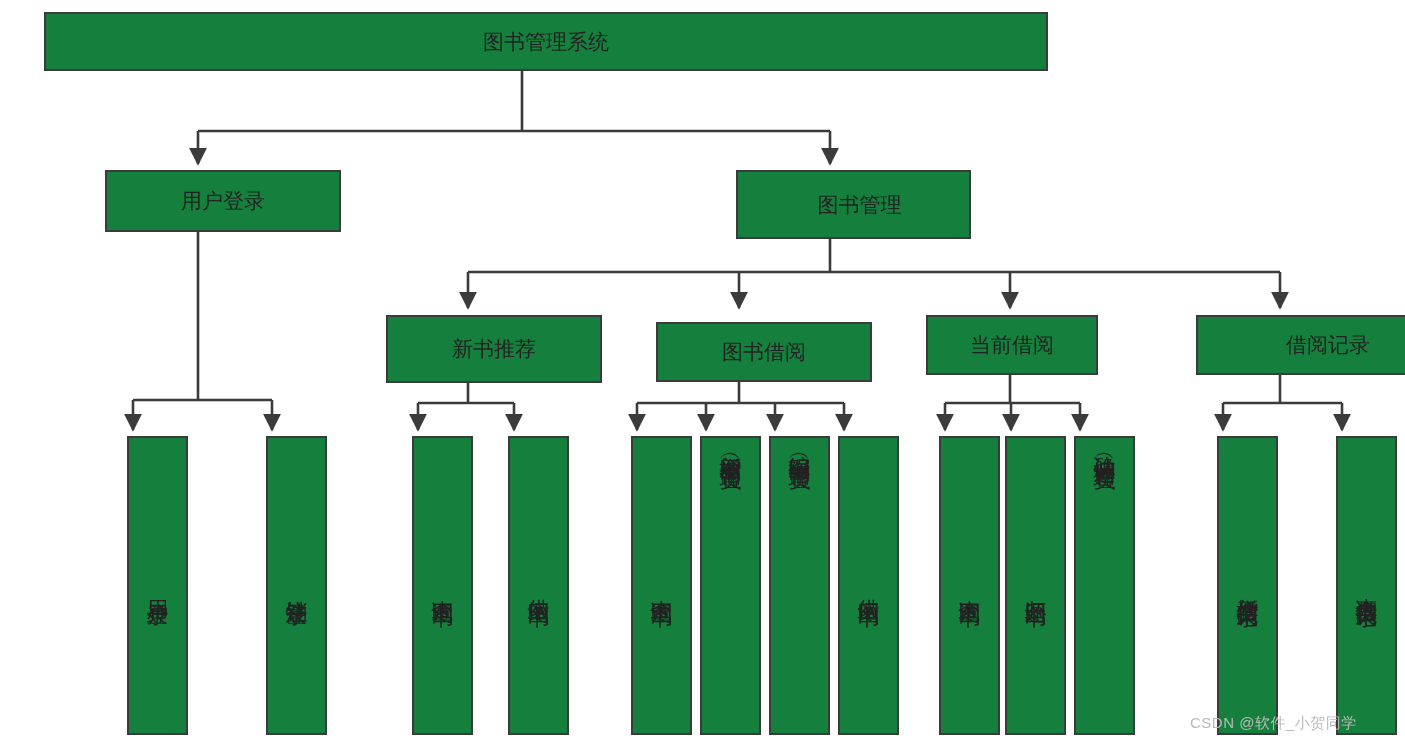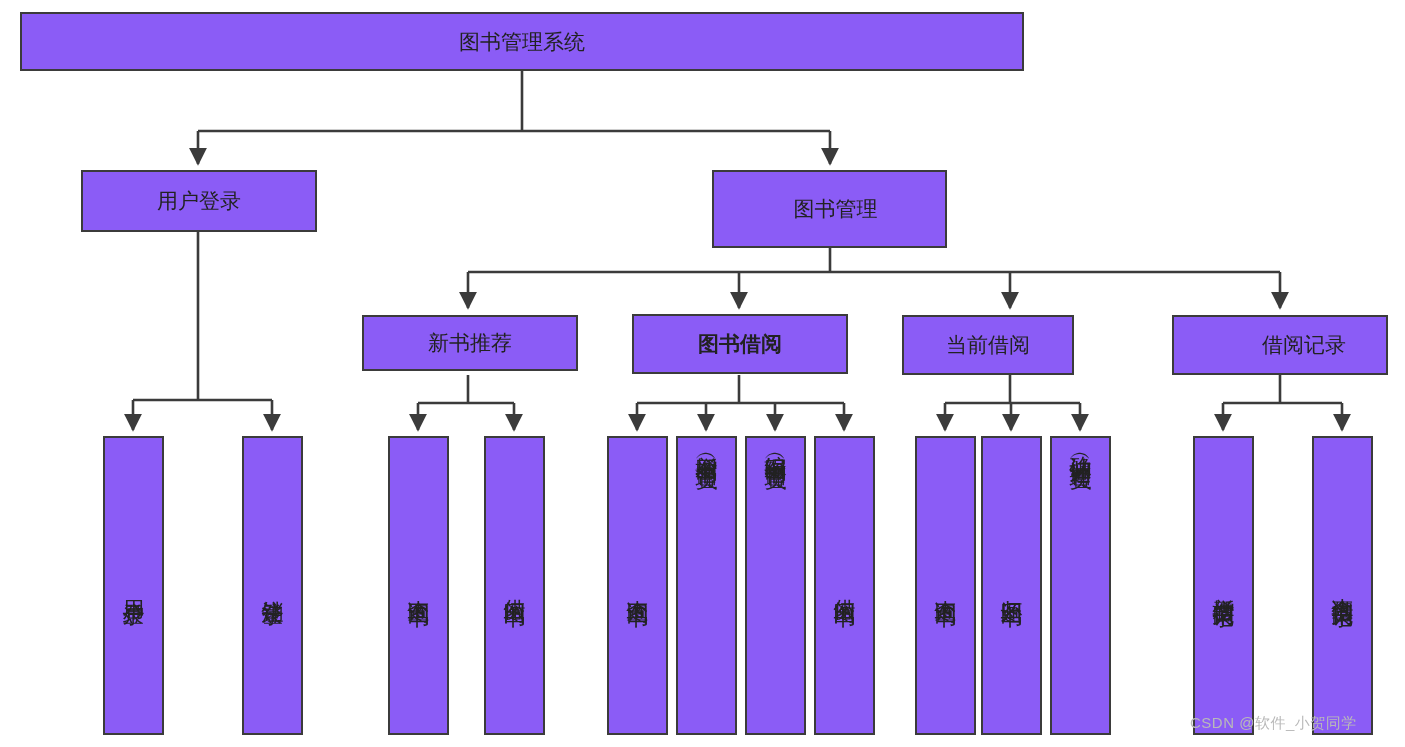--- a/index.html
+++ b/index.html
@@ -21,25 +21,26 @@
     position: absolute;
     left: 0;
     top: 0;
     width: 1405px;
     height: 747px;
     pointer-events: none;
   }
   .node {
     position: absolute;
     box-sizing: border-box;
-    background: #8b5cf6;
+    background: #15803d;
     border: 2px solid #3b3b3b;
     display: flex;
     align-items: center;
     justify-content: center;
+    margin-left: 24px;
   }
   .node .label {
     color: #222222;
     line-height: 1.12;
     text-align: center;
     white-space: nowrap;
   }
   .node.horizontal .label {
     font-size: 21px;
   }
@@ -121,28 +122,28 @@
     </g>
   </svg>
 
   <div class="node horizontal" style="left:20px; top:12px; width:1004px; height:59px;">
     <span class="label">图书管理系统</span>
   </div>
 
   <div class="node horizontal" style="left:81px; top:170px; width:236px; height:62px;">
     <span class="label">用户登录</span>
   </div>
-  <div class="node horizontal" style="left:712px; top:170px; width:235px; height:78px;padding-left:12px;">
+  <div class="node horizontal" style="left:712px; top:170px; width:235px; height:69px;padding-left:12px;">
     <span class="label">图书管理</span>
   </div>
 
-  <div class="node horizontal" style="left:362px; top:315px; width:216px; height:56px;">
+  <div class="node horizontal" style="left:362px; top:315px; width:216px; height:68px;">
     <span class="label">新书推荐</span>
   </div>
-  <div class="node horizontal" style="left:632px; top:314px; width:216px; height:60px;font-weight:bold;">
+  <div class="node horizontal" style="left:632px; top:322px; width:216px; height:60px;">
     <span class="label">图书借阅</span>
   </div>
   <div class="node horizontal" style="left:902px; top:315px; width:172px; height:60px;">
     <span class="label">当前借阅</span>
   </div>
   <div class="node horizontal" style="left:1172px; top:315px; width:216px; height:60px;padding-left:48px;">
     <span class="label">借阅记录</span>
   </div>
 
   <div class="node vertical center-text" style="left:103px; top:436px; width:61px; height:299px;">

